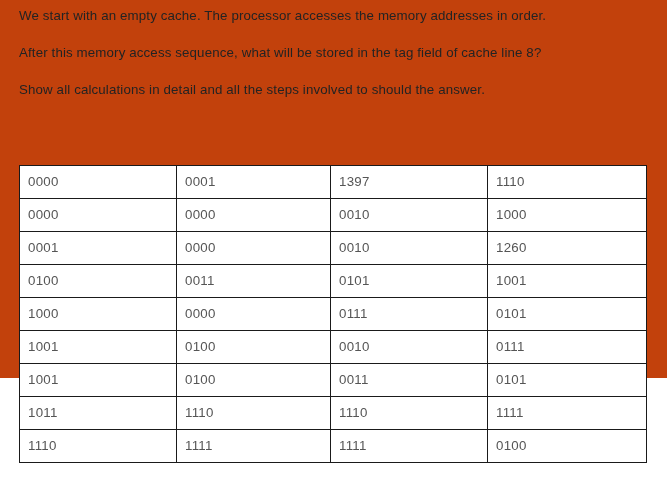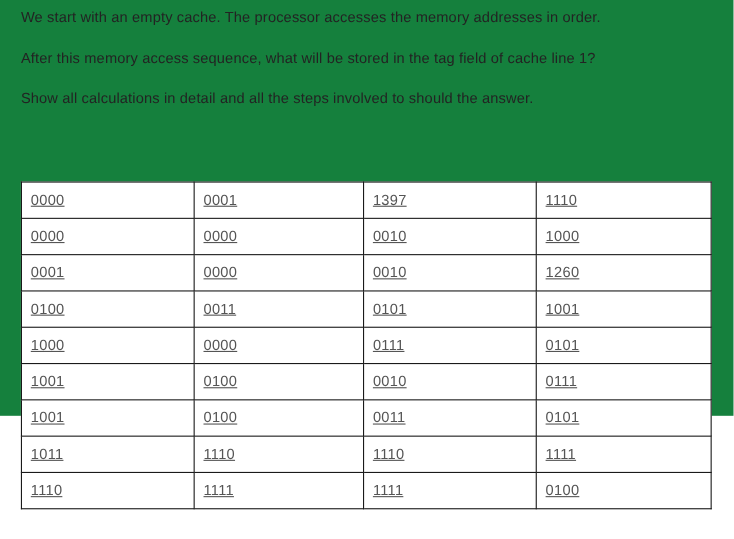--- a/index.html
+++ b/index.html
@@ -12,21 +12,21 @@
     height: 490px;
     background: #ffffff;
     font-family: "Liberation Sans", sans-serif;
     overflow: hidden;
   }
 
   .page {
     position: relative;
     width: 667px;
     height: 378px;
-    background: #15803d;
+    background: #c2410c;
     box-sizing: border-box;
   }
 
   
   .prose {
     position: absolute;
     left: 19px;
     top: 7px;
     width: 630px;
   }
@@ -64,31 +64,30 @@
     border: 1px solid #1a1a1a;
     height: 32px;
     padding: 0 0 0 8px;
     font-size: 13.3px;
     line-height: 32px;
     color: #555555;
     vertical-align: middle;
     white-space: nowrap;
     overflow: hidden;
     letter-spacing: 0.02em;
-    text-decoration: underline;
   }
 </style>
 </head>
 <body>
 
 <div class="page">
 
   <div class="prose">
     <p class="prose-line">We start with an empty cache. The processor accesses the memory addresses in order.</p>
-    <p class="prose-line">After this memory access sequence, what will be stored in the tag field of cache line 1?</p>
+    <p class="prose-line">After this memory access sequence, what will be stored in the tag field of cache line 8?</p>
     <p class="prose-line">Show all calculations in detail and all the steps involved to should the answer.</p>
   </div>
 
   <div class="addr-table-wrap">
     <table class="addr-table">
       <colgroup>
         <col class="c1">
           <col class="c2">
           <col class="c3">
           <col class="c4">

